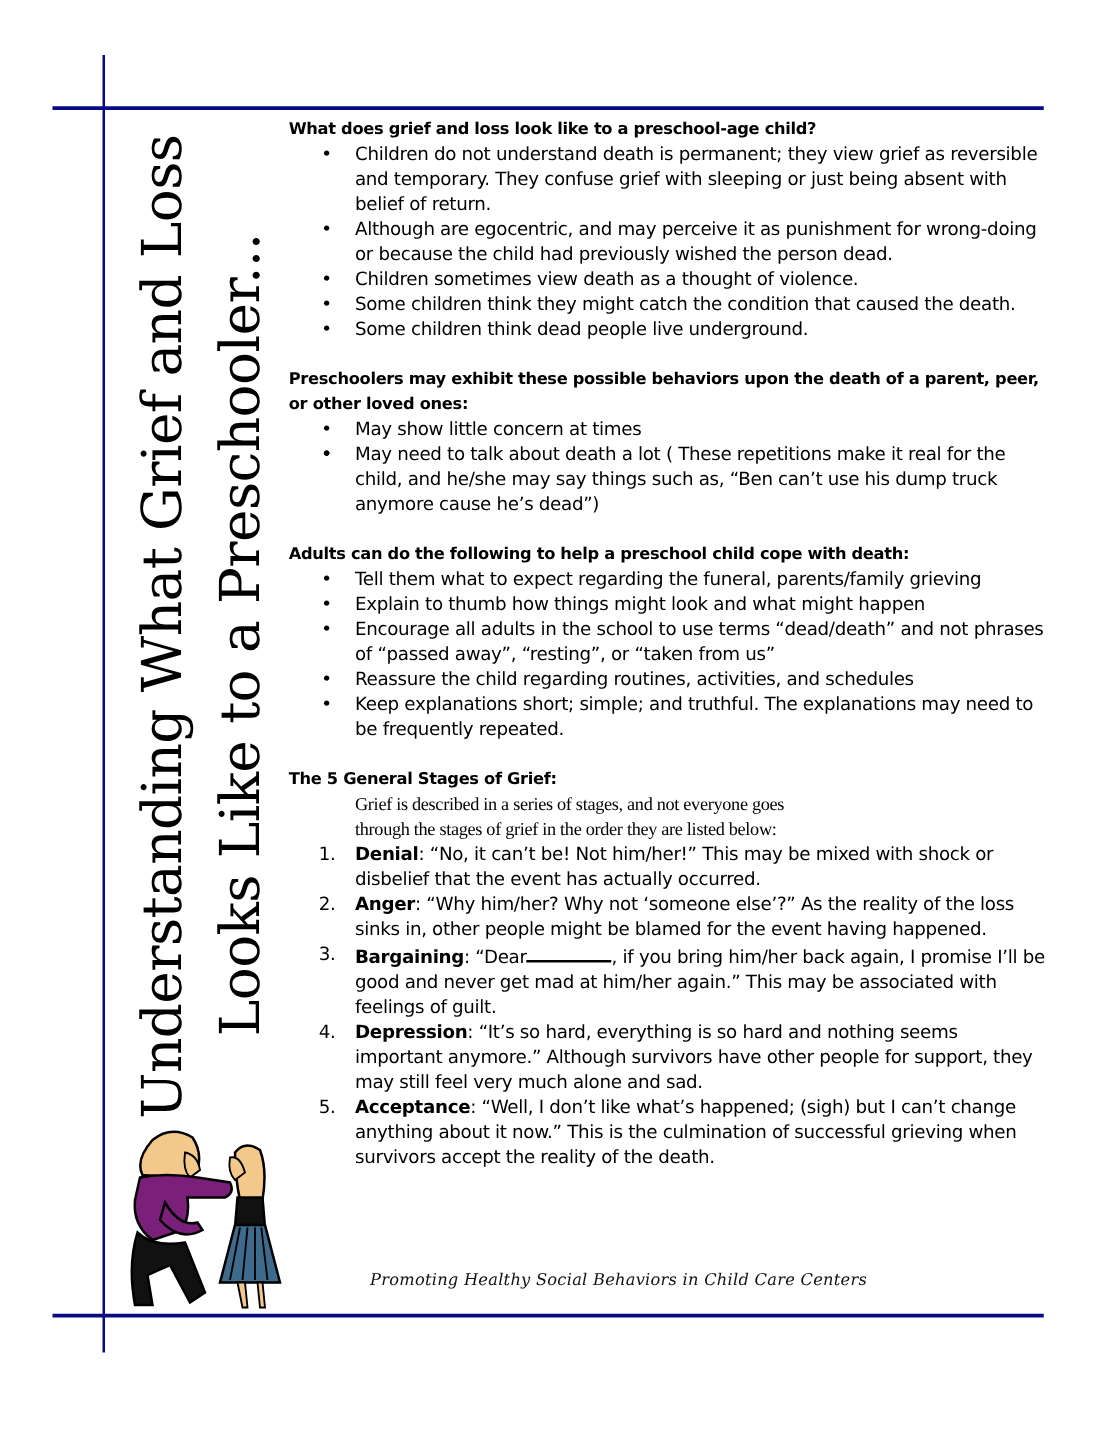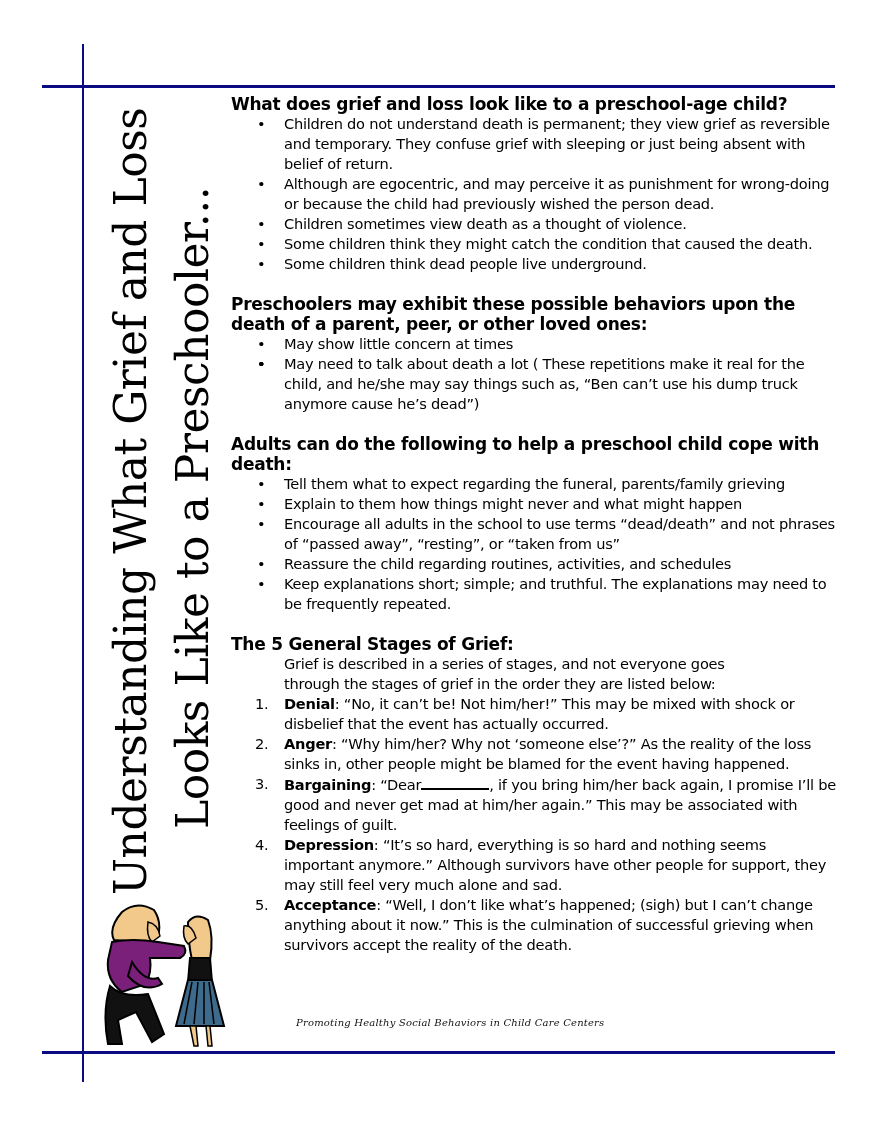--- a/index.html
+++ b/index.html
@@ -21,32 +21,32 @@
     font-size: 44px; line-height: 62px; color: #000;
     letter-spacing: -0.5px;
   }
   .title-wrap .l1 { display: block; white-space: nowrap; }
   .title-wrap .l2 { display: block; white-space: nowrap; padding-left: 66px; }
 
   .content {
     position: absolute; left: 231px; top: 94px; width: 605px;
     font-size: 14.6px; line-height: 20px; letter-spacing: -0.25px;
   }
-  h2 { font-size: 17px; font-weight: bold; margin: 0; line-height: 20px; }
+  h2 { font-size: 13px; font-weight: bold; margin: 0; line-height: 20px; }
   ul, ol { margin: 0; padding: 0; list-style: none; }
   .section { margin-bottom: 20px; }
   li { position: relative; padding-left: 53px; }
   li .bullet { position: absolute; left: 26px; top: 0; }
   li .num { position: absolute; left: 24px; top: 0; }
-  .intro { padding-left: 53px; }
+  .intro { padding-left: 53px; font-family: Liberation Serif, serif; }
   .blank { display: inline-block; width: 68px; border-bottom: 2px solid #000; height: 14px; vertical-align: baseline; }
 
   .footer {
     position: absolute; left: 296px; top: 1017px;
-    font-family: "DejaVu Serif", serif; font-style: italic; font-size: 10px; color: #111;
+    font-family: "DejaVu Serif", serif; font-style: italic; font-size: 13px; color: #111;
     letter-spacing: 0.2px;
   }
   .illus { position: absolute; left: 92px; top: 902px; width: 140px; height: 148px; }
 </style>
 </head>
 <body>
 
 <div class="vline"></div>
 <div class="hline top"></div>
 <div class="hline bottom"></div>
@@ -75,21 +75,21 @@
       <li><span class="bullet">•</span></li>
       <li><span class="bullet">•</span></li>
       <li><span class="bullet">•</span><span>May need to talk about death a lot ( These repetitions make it real for the child, and he/she may say things such as, “Ben can’t use his dump truck anymore cause he’s dead”)</span></li>
     </ul>
   </div>
 
   <div class="section">
     <h2>Adults can do the following to help a preschool child cope with death:</h2>
     <ul>
       <li><span class="bullet">•</span><span>Tell them what to expect regarding the funeral, parents/family grieving</span></li>
-      <li><span class="bullet">•</span><span>Explain to them how things might never and what might happen</span></li>
+      <li><span class="bullet">•</span><span>Explain to thumb how things might look and what might happen</span></li>
       <li><span class="bullet">•</span><span>Encourage all adults in the school to use terms “dead/death” and not phrases of “passed away”, “resting”, or “taken from us”</span></li>
       <li><span class="bullet">•</span><span>Reassure the child regarding routines, activities, and schedules</span></li>
       <li><span class="bullet">•</span><span>Keep explanations short; simple; and truthful. The explanations may need to be frequently repeated.</span></li>
     </ul>
   </div>
 
   <div class="section">
     <h2>The 5 General Stages of Grief:</h2>
     <div class="intro">Grief is described in a series of stages, and not everyone goes</div>
     <div class="intro">through the stages of grief in the order they are listed below:</div>

